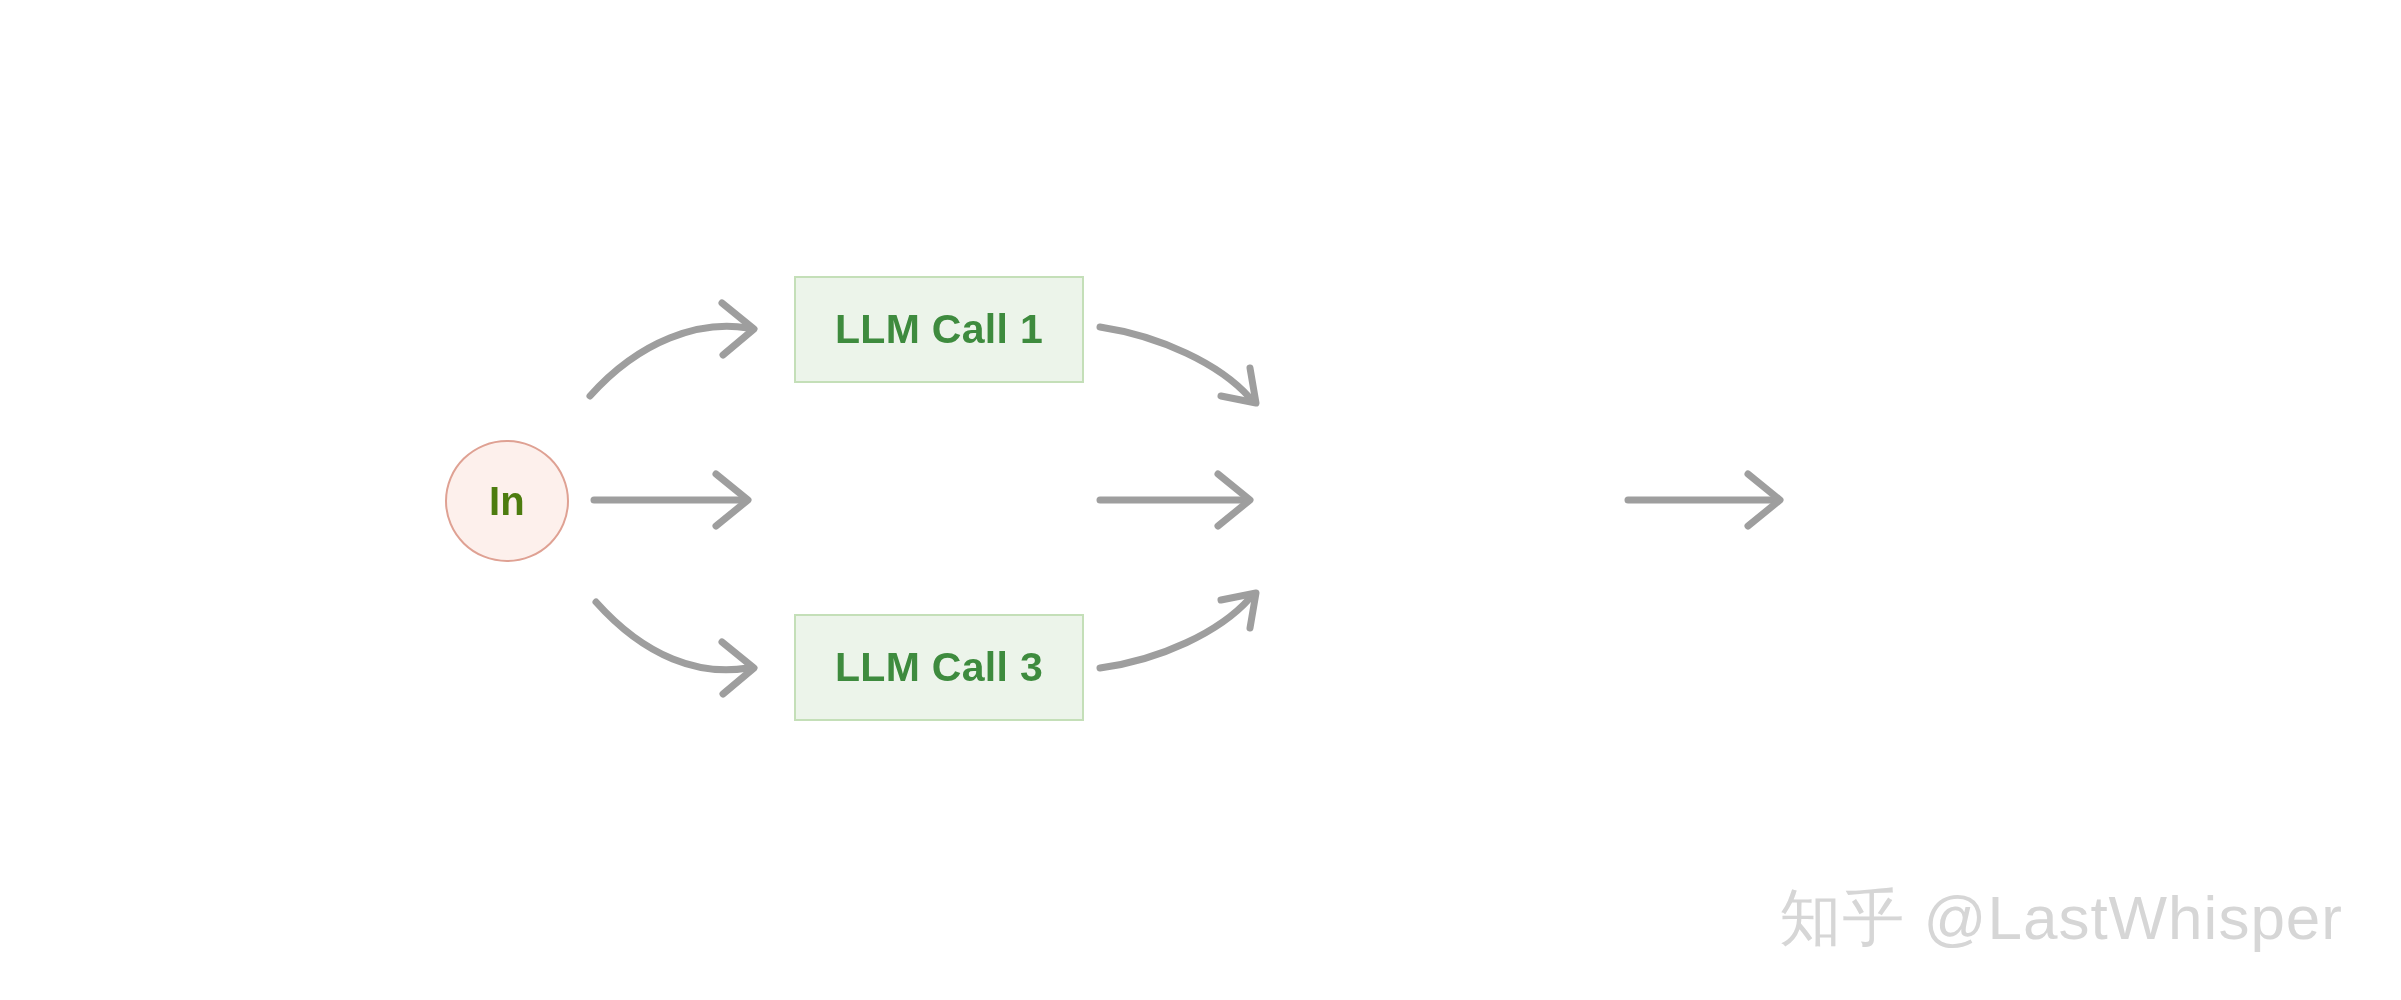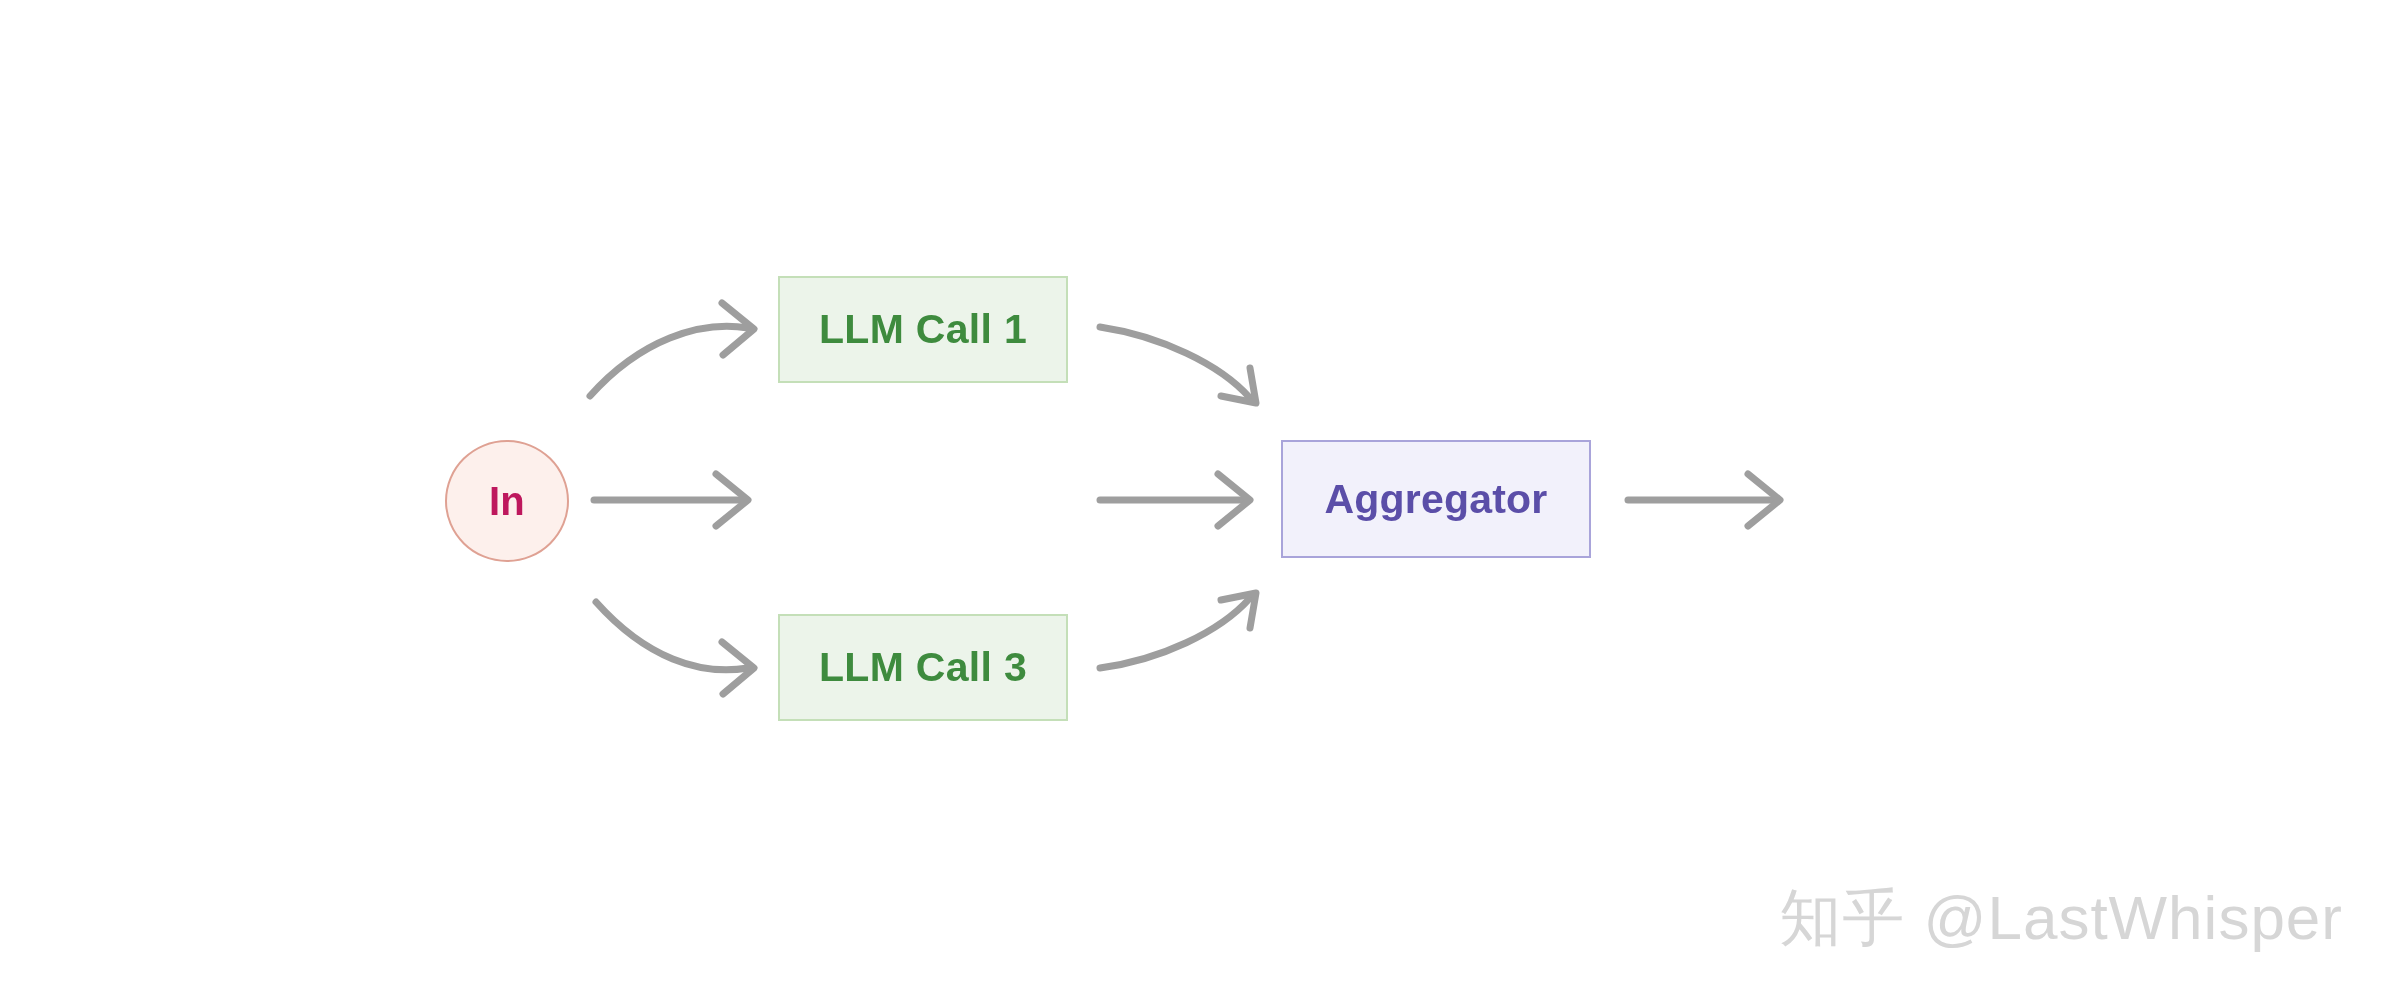--- a/index.html
+++ b/index.html
@@ -35,21 +35,21 @@
     align-items: center;
     justify-content: center;
     box-sizing: border-box;
   }
 
   .node-terminal {
     background: #fdf0ec;
     border: 2px solid #dfa193;
   }
   .node-terminal .node-label {
-    color: #be185d;
+    color: #4d7c0f;
     font-weight: bold;
     letter-spacing: 0.2px;
   }
 
   #node-in {
     left: 445px;
     top: 440px;
     width: 124px;
     height: 122px;
     border-radius: 50%;
@@ -59,21 +59,21 @@
   #node-out {
     left: 1803px;
     top: 444px;
     width: 152px;
     height: 122px;
     border-radius: 62px;
   }
   #node-out .node-label { font-size: 40px; }
 
   .node-llm {
-    left: 778px;
+    left: 794px;
     width: 290px;
     height: 107px;
     background: #ecf4ea;
     border: 2px solid #c4dfb8;
   }
   .node-llm .node-label {
     color: #3e8b3e;
     font-weight: bold;
     font-size: 41px;
     letter-spacing: 0.3px;
@@ -162,20 +162,17 @@
 
   <div class="node node-llm" id="node-llm-1">
     <span class="node-label">LLM Call 1</span>
   </div>
 
 
   <div class="node node-llm" id="node-llm-3">
     <span class="node-label">LLM Call 3</span>
   </div>
 
-  <div class="node" id="node-aggregator">
-    <span class="node-label">Aggregator</span>
-  </div>
 
 
   <div id="watermark">知乎 @LastWhisper</div>
 
 </div>
 
 </body></html>

